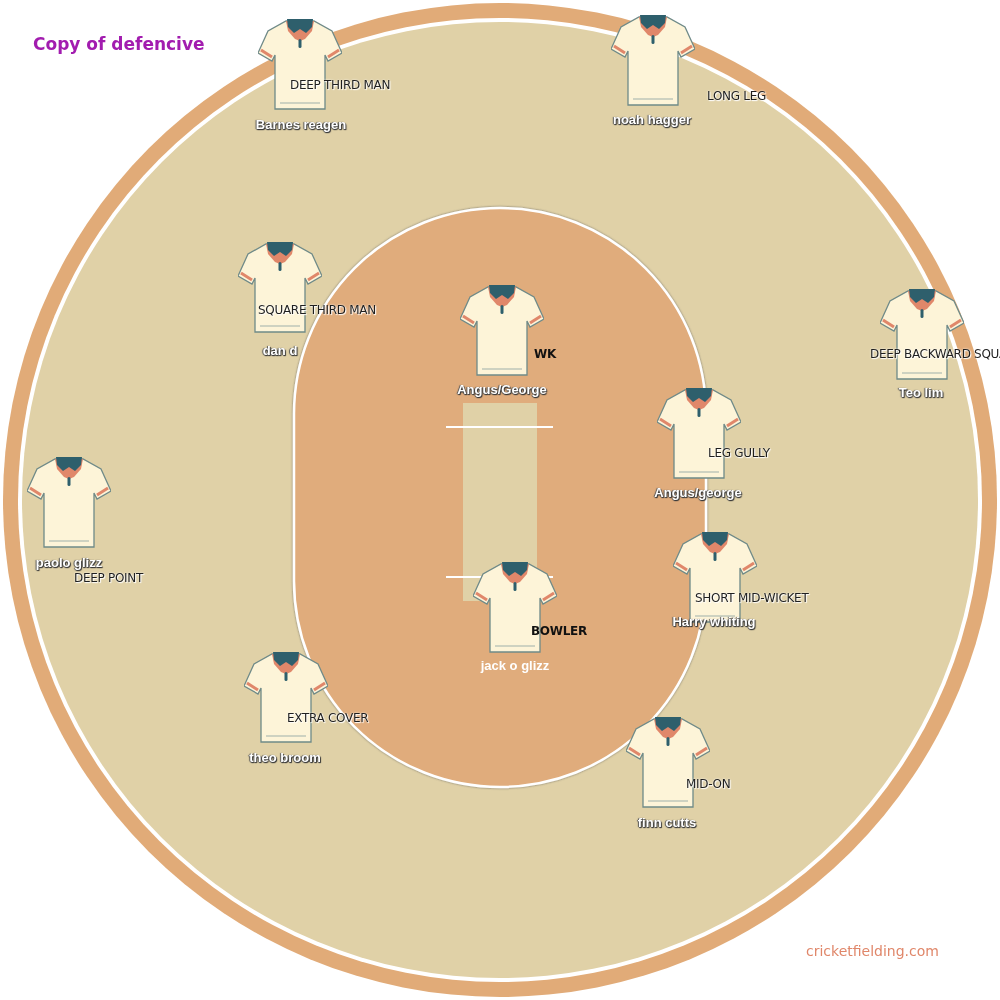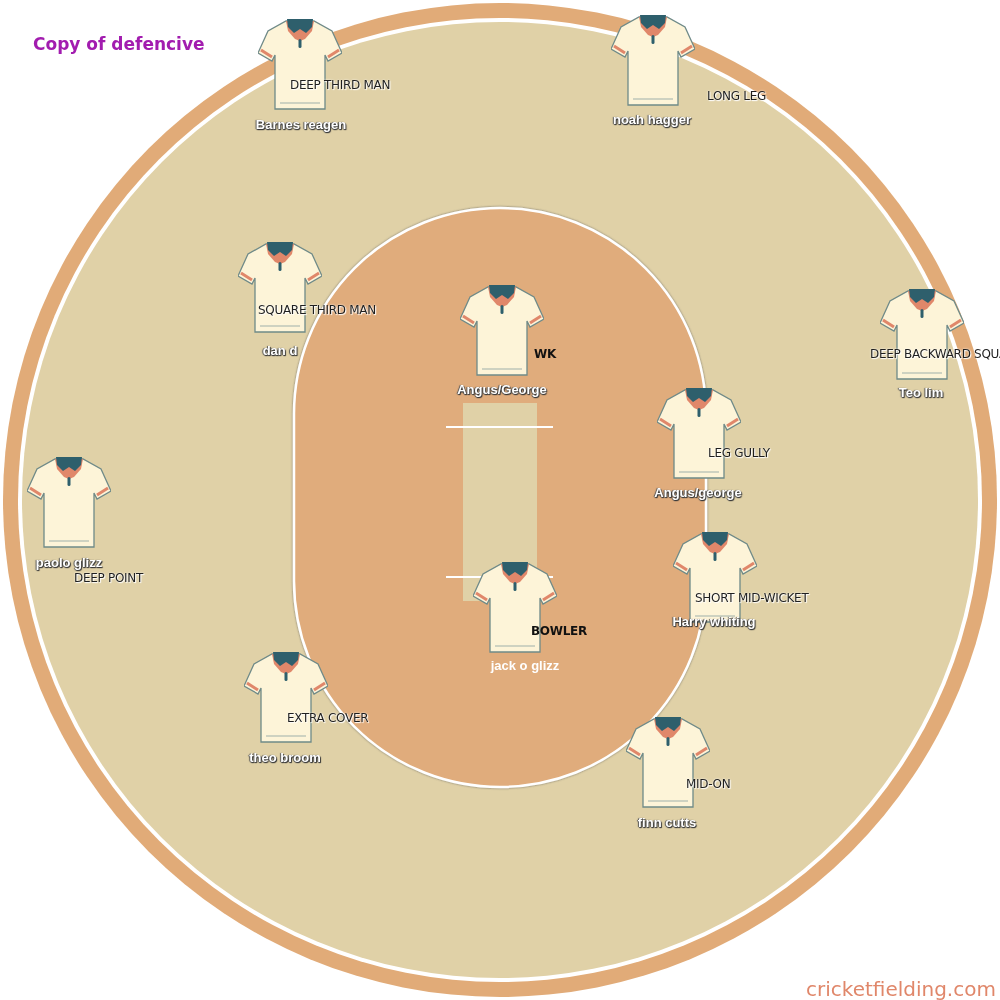--- a/index.html
+++ b/index.html
@@ -1,19 +1,19 @@
 <!DOCTYPE html>
 <html><head>
 <meta charset="utf-8">
 <style>
   html, body { margin: 0; padding: 0; background: #ffffff; }
   body { width: 1000px; height: 1000px; position: relative; overflow: hidden; font-family: "DejaVu Sans", sans-serif; }
   .field-svg { position: absolute; left: 0; top: 0; width: 1000px; height: 1000px; }
   .title { position: absolute; left: 33px; top: 34px; font-size: 17px; color: #a21caf; font-family: "DejaVu Sans", sans-serif; font-weight: bold; }
-  .site { position: absolute; left: 806px; top: 943px; font-size: 20px; color: #e0876a; font-family: "DejaVu Sans", sans-serif; margin-top: 34px; }
+  .site { position: absolute; left: 806px; top: 943px; font-size: 14px; color: #e0876a; font-family: "DejaVu Sans", sans-serif; }
   .player { position: absolute; width: 84px; height: 95px; }
   .shirt { position: absolute; left: 0; top: 0; width: 84px; height: 95px; }
   .pos-label { position: absolute; white-space: nowrap; font-size: 12px; color: #1f1f1f; letter-spacing: -0.3px;
     text-shadow: 0 0 2px #ffffff, 1px 1px 1px #ffffff; font-family: "DejaVu Sans", sans-serif; }
   .pos-label.bold { font-weight: bold; color: #111; text-shadow: none; }
   .name-label { position: absolute; white-space: nowrap; font-size: 13px; font-weight: bold; color: #ffffff;
     text-shadow: 1px 1px 1px #333, -1px 0 1px #555, 0 1px 1px #555; transform: translateX(-50%);
     font-family: Liberation Sans, sans-serif; }
 </style>
 </head>
@@ -134,21 +134,21 @@
 <div class="player" style="left:457px; top:560px;margin-left:16px;">
   <svg class="shirt" viewBox="0 0 84 95">
     <path d="M28 4 L56 4 L74 14 L84 36 L70 44 L67 38 L67 92 L17 92 L17 38 L14 44 L0 36 L10 14 Z" fill="#fdf4d8" stroke="#6f8a88" stroke-width="1.3"></path>
     <path d="M3 33 L14 40 M81 33 L70 40" stroke="#e0876a" stroke-width="3"></path>
     <path d="M28 4 L56 4 L54 14 L47 22 L42 24 L37 22 L30 14 Z" fill="#e0876a"></path>
     <path d="M29 2 L55 2 L54 10 L48 16 L42 12 L36 16 L30 10 Z" fill="#2e5f6c"></path>
     <rect x="40.5" y="22" width="3" height="9" rx="1.5" fill="#2e5f6c"></rect>
     <line x1="22" y1="86" x2="62" y2="86" stroke="#9fb0aa" stroke-width="1.2"></line>
   </svg>
   <span class="pos-label bold" style="left:58px; top:64px;">BOWLER</span>
-  <span class="name-label" style="left:52px; top:98px; text-shadow:none;">jack o glizz</span>
+  <span class="name-label" style="left:42px; top:98px; text-shadow:none;">jack o glizz</span>
 </div>
 
 <div class="player" style="left:673px; top:530px;">
   <svg class="shirt" viewBox="0 0 84 95">
     <path d="M28 4 L56 4 L74 14 L84 36 L70 44 L67 38 L67 92 L17 92 L17 38 L14 44 L0 36 L10 14 Z" fill="#fdf4d8" stroke="#6f8a88" stroke-width="1.3"></path>
     <path d="M3 33 L14 40 M81 33 L70 40" stroke="#e0876a" stroke-width="3"></path>
     <path d="M28 4 L56 4 L54 14 L47 22 L42 24 L37 22 L30 14 Z" fill="#e0876a"></path>
     <path d="M29 2 L55 2 L54 10 L48 16 L42 12 L36 16 L30 10 Z" fill="#2e5f6c"></path>
     <rect x="40.5" y="22" width="3" height="9" rx="1.5" fill="#2e5f6c"></rect>
     <line x1="22" y1="86" x2="62" y2="86" stroke="#9fb0aa" stroke-width="1.2"></line>

